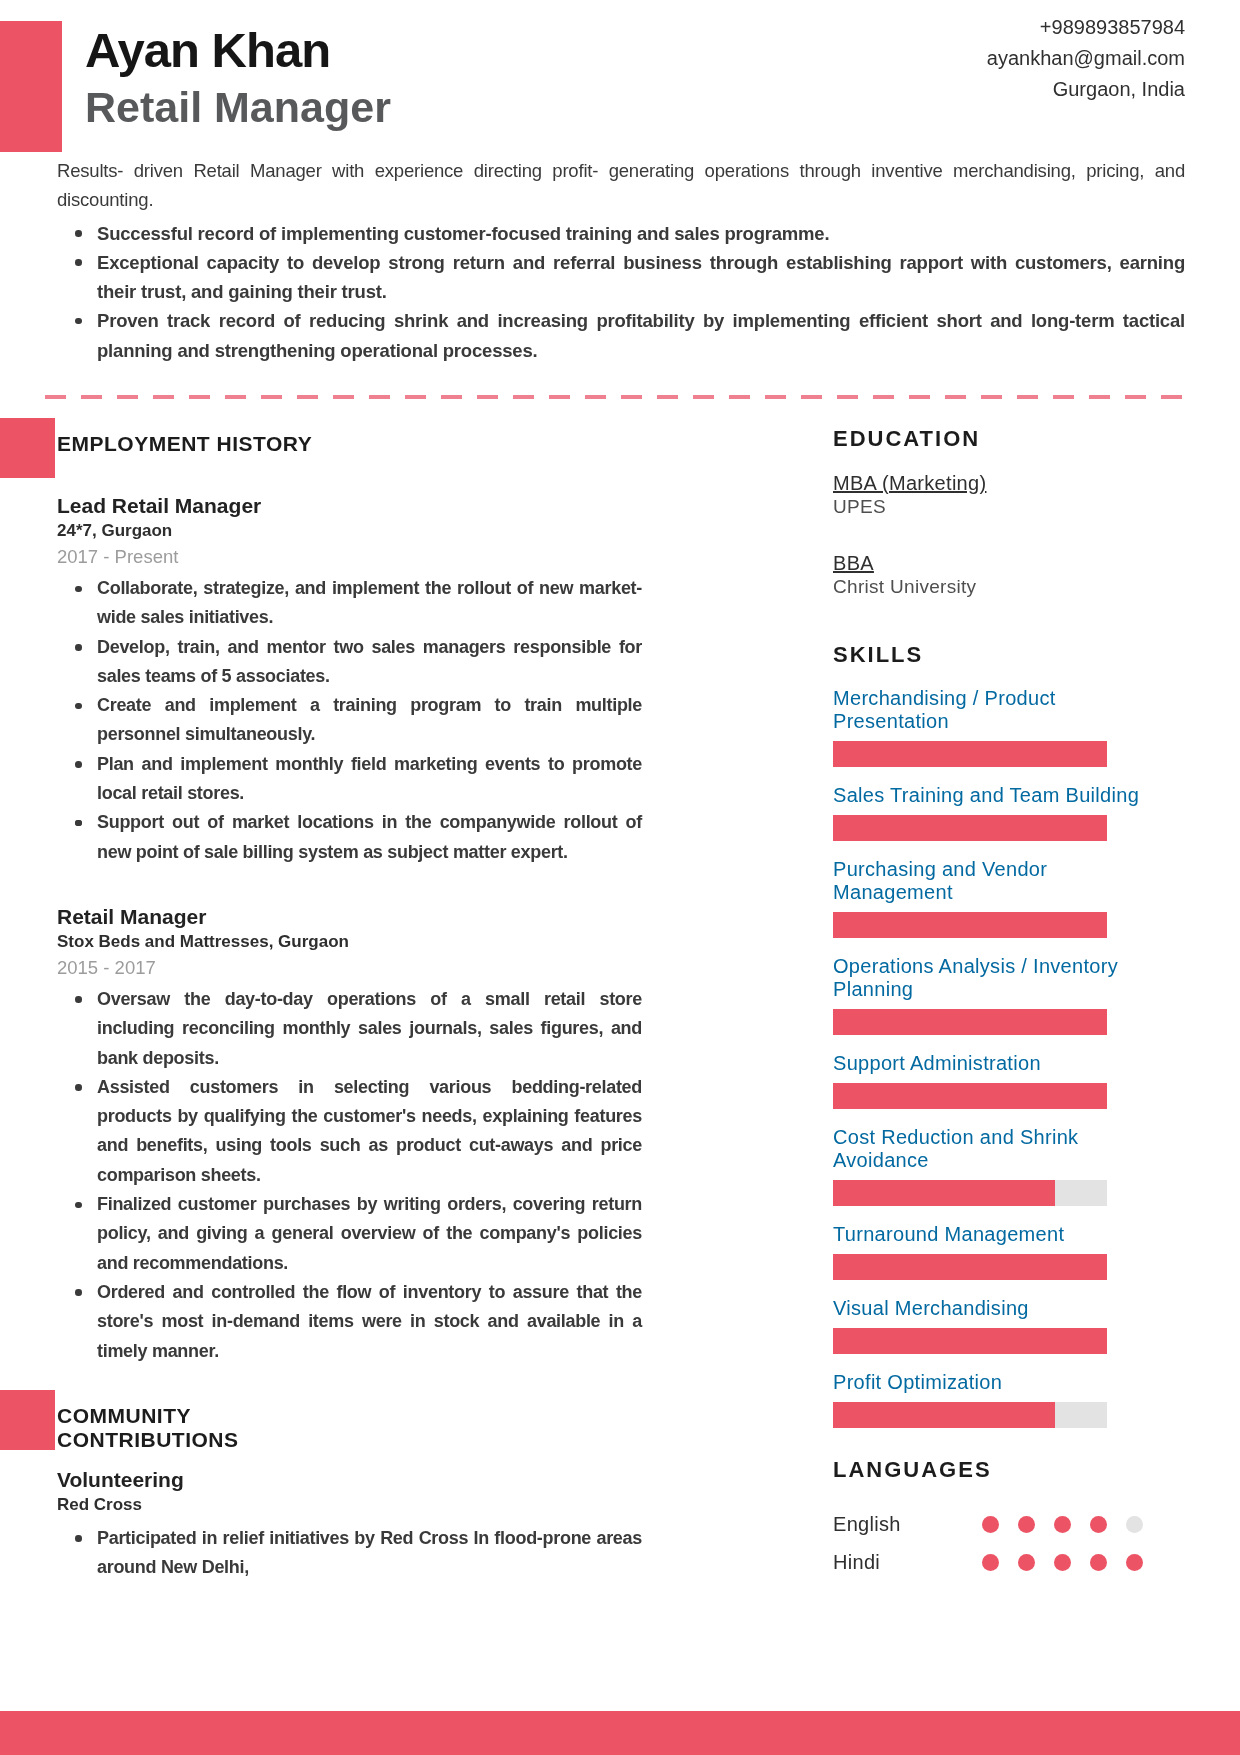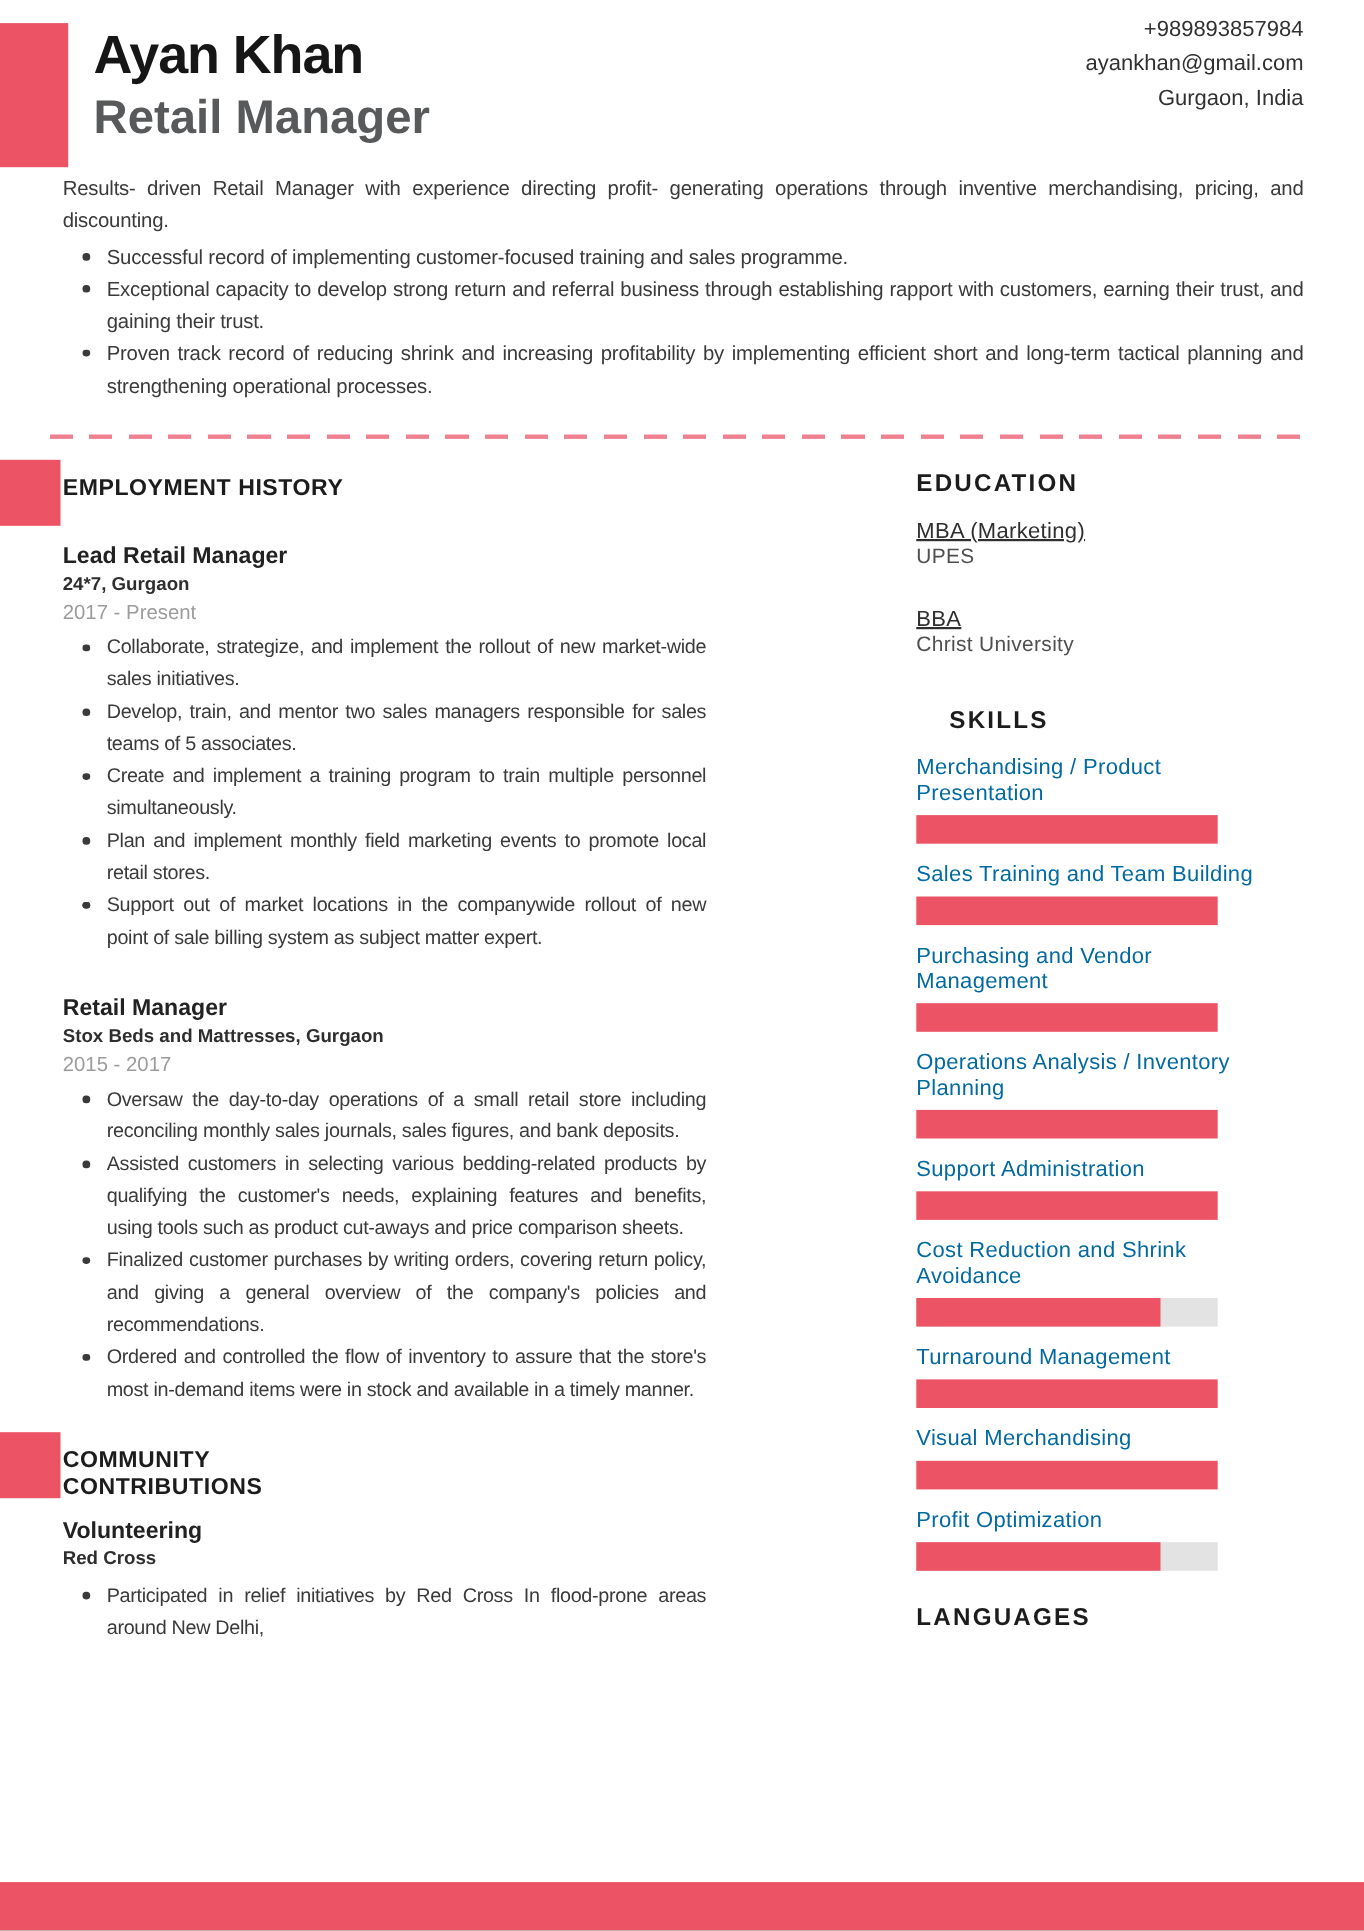--- a/index.html
+++ b/index.html
@@ -13,42 +13,42 @@
   
   .accent-square-top { position:absolute; left:0; top:21px; width:62px; height:131px; background:var(--accent,#ec5465); }
   .header-text { position:absolute; left:85px; top:18px; }
   .header-text h1 { font-size:49px; line-height:64px; font-weight:bold; letter-spacing:-1px; color:#161616; }
   .job-subtitle { font-size:43px; line-height:46px; font-weight:bold; color:var(--title_gray,#58595b); margin-top:2px; }
   .contact { position:absolute; right:55px; top:12px; text-align:right; font-size:20px; line-height:31px; color:#303030; }
   
   .summary { position:absolute; left:57px; top:156px; width:1128px; font-size:18.5px; line-height:29.3px; letter-spacing:-0.2px; text-align:justify; }
   .summary p { margin:0; }
   ul.bullets { list-style:none; margin:4px 0 0 0; }
-  ul.bullets li { position:relative; padding-left:40px; }
+  ul.bullets li { position:relative; padding-left:40px;font-weight:bold; }
   ul.bullets .bdot { position:absolute; left:18px; top:11.5px; width:6.5px; height:6.5px; border-radius:50%; background:#3a3a3a; }
   
   .dashed-divider { position:absolute; left:45px; top:395px; width:1150px; height:4px;
     background:repeating-linear-gradient(to right, var(--accent_dash,#ef8090) 0 21px, transparent 21px 36px); }
   
   .col-left  { position:absolute; left:57px;  top:420px; width:585px; }
   .col-right { position:absolute; left:833px; top:415px; width:362px; }
   h2.section-h { position:relative; font-size:21px; line-height:24px; letter-spacing:0.5px; font-weight:bold; color:var(--text_dark,#1c1c1c); margin:12px 0 38px; }
   h2.section-h .marker { position:absolute; left:-57px; top:-14px; width:55px; height:60px; background:var(--accent,#ec5465); }
   h2.section-h .hline { display:block; }
   .job h3 { font-size:21px; line-height:24px; font-weight:bold; color:#222; }
   .job h4, .community h4 { font-size:17px; line-height:26px; font-weight:bold; color:#2e2e2e; }
   .dates { font-size:18.5px; line-height:26px; color:var(--text_muted,#9c9c9c); margin-bottom:0; }
   .job ul.bullets, .community ul.bullets { margin:4px 0 38px; font-size:18px; line-height:29.3px; letter-spacing:-0.3px; text-align:justify; }
   .community-block h2.section-h { margin-bottom:16px; }
   .community h3 { font-size:21px; line-height:24px; font-weight:bold; color:#222; }
   .community ul.bullets { margin-top:6px; }
   .jobs-list { }
   
   h2.section-h-r { font-size:22px; line-height:24px; letter-spacing:2px; font-weight:bold; color:var(--text_dark,#1c1c1c); margin:12px 0 20px; }
-  #skills-heading { margin-top:44px;margin-left:30px; }
+  #skills-heading { margin-top:44px; }
   #languages-heading { margin-top:30px; margin-bottom:26px; }
   .edu { margin-bottom:32px; }
   .edu-degree { font-size:20px; line-height:24px; color:#2f2f2f; letter-spacing:0.3px;text-decoration:underline; }
   .edu-school { font-size:19px; line-height:24px; color:#4f4f4f; letter-spacing:0.3px; }
   .skill { margin-bottom:17px; }
   .skill-label { font-size:20px; line-height:23px; color:#0369a1; letter-spacing:0.3px; width:335px; margin-bottom:8px; }
   .skill-track { width:274px; height:26px; background:var(--bar_track,#e3e3e3); }
   .skill-fill { height:100%; background:var(--accent,#ec5465); }
   .lang { position:relative; height:32px; margin-bottom:6px; display:flex; align-items:center; }
   .lang-name { font-size:20px; color:#2f2f2f; letter-spacing:0.3px; }
@@ -219,16 +219,39 @@
 
   <div class="skill">
     <div class="skill-label">Profit Optimization</div>
     <div class="skill-track">
       <div class="skill-fill" style="width: 81%;"></div>
     </div>
   </div>
 </div>
 
     <h2 class="section-h-r" id="languages-heading">LANGUAGES</h2>
+    <div id="languages-list">
+  <div class="lang">
+    <div class="lang-name">English</div>
+    <div class="lang-dots">
+            <span class="ldot on"></span>
+            <span class="ldot on"></span>
+            <span class="ldot on"></span>
+            <span class="ldot on"></span>
+            <span class="ldot off"></span>
+          </div>
+  </div>
+
+  <div class="lang">
+    <div class="lang-name">Hindi</div>
+    <div class="lang-dots">
+            <span class="ldot on"></span>
+            <span class="ldot on"></span>
+            <span class="ldot on"></span>
+            <span class="ldot on"></span>
+            <span class="ldot on"></span>
+          </div>
+  </div>
+</div>
   </div>
 
   <div class="footer-bar"></div>
 </div>
 
 </body></html>

